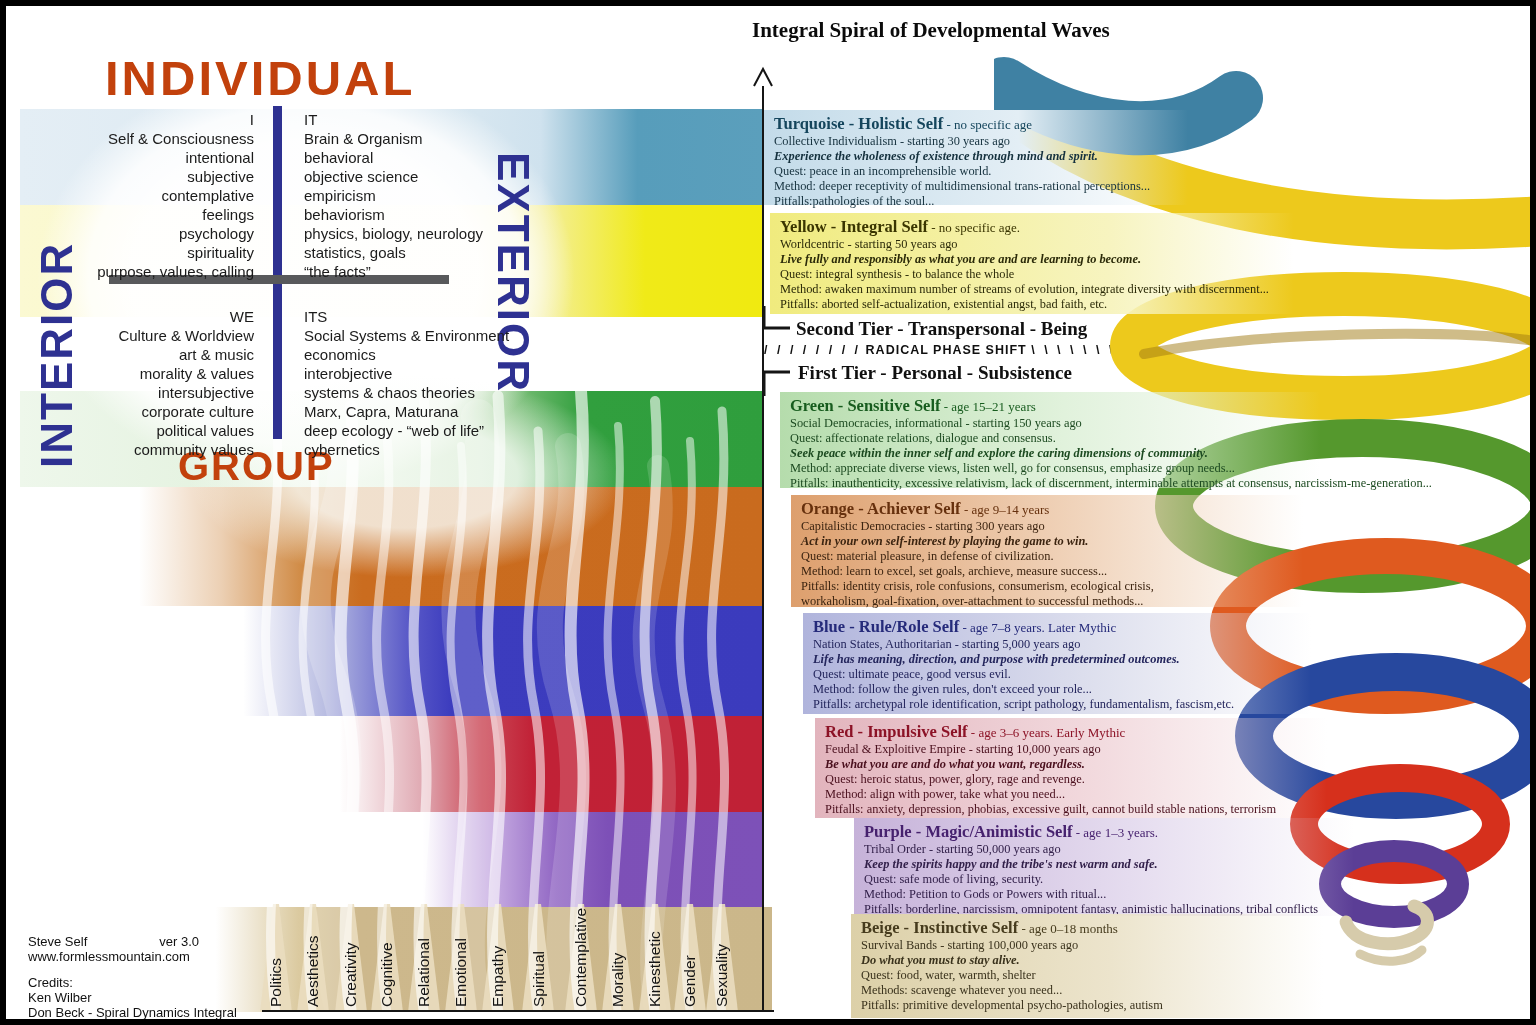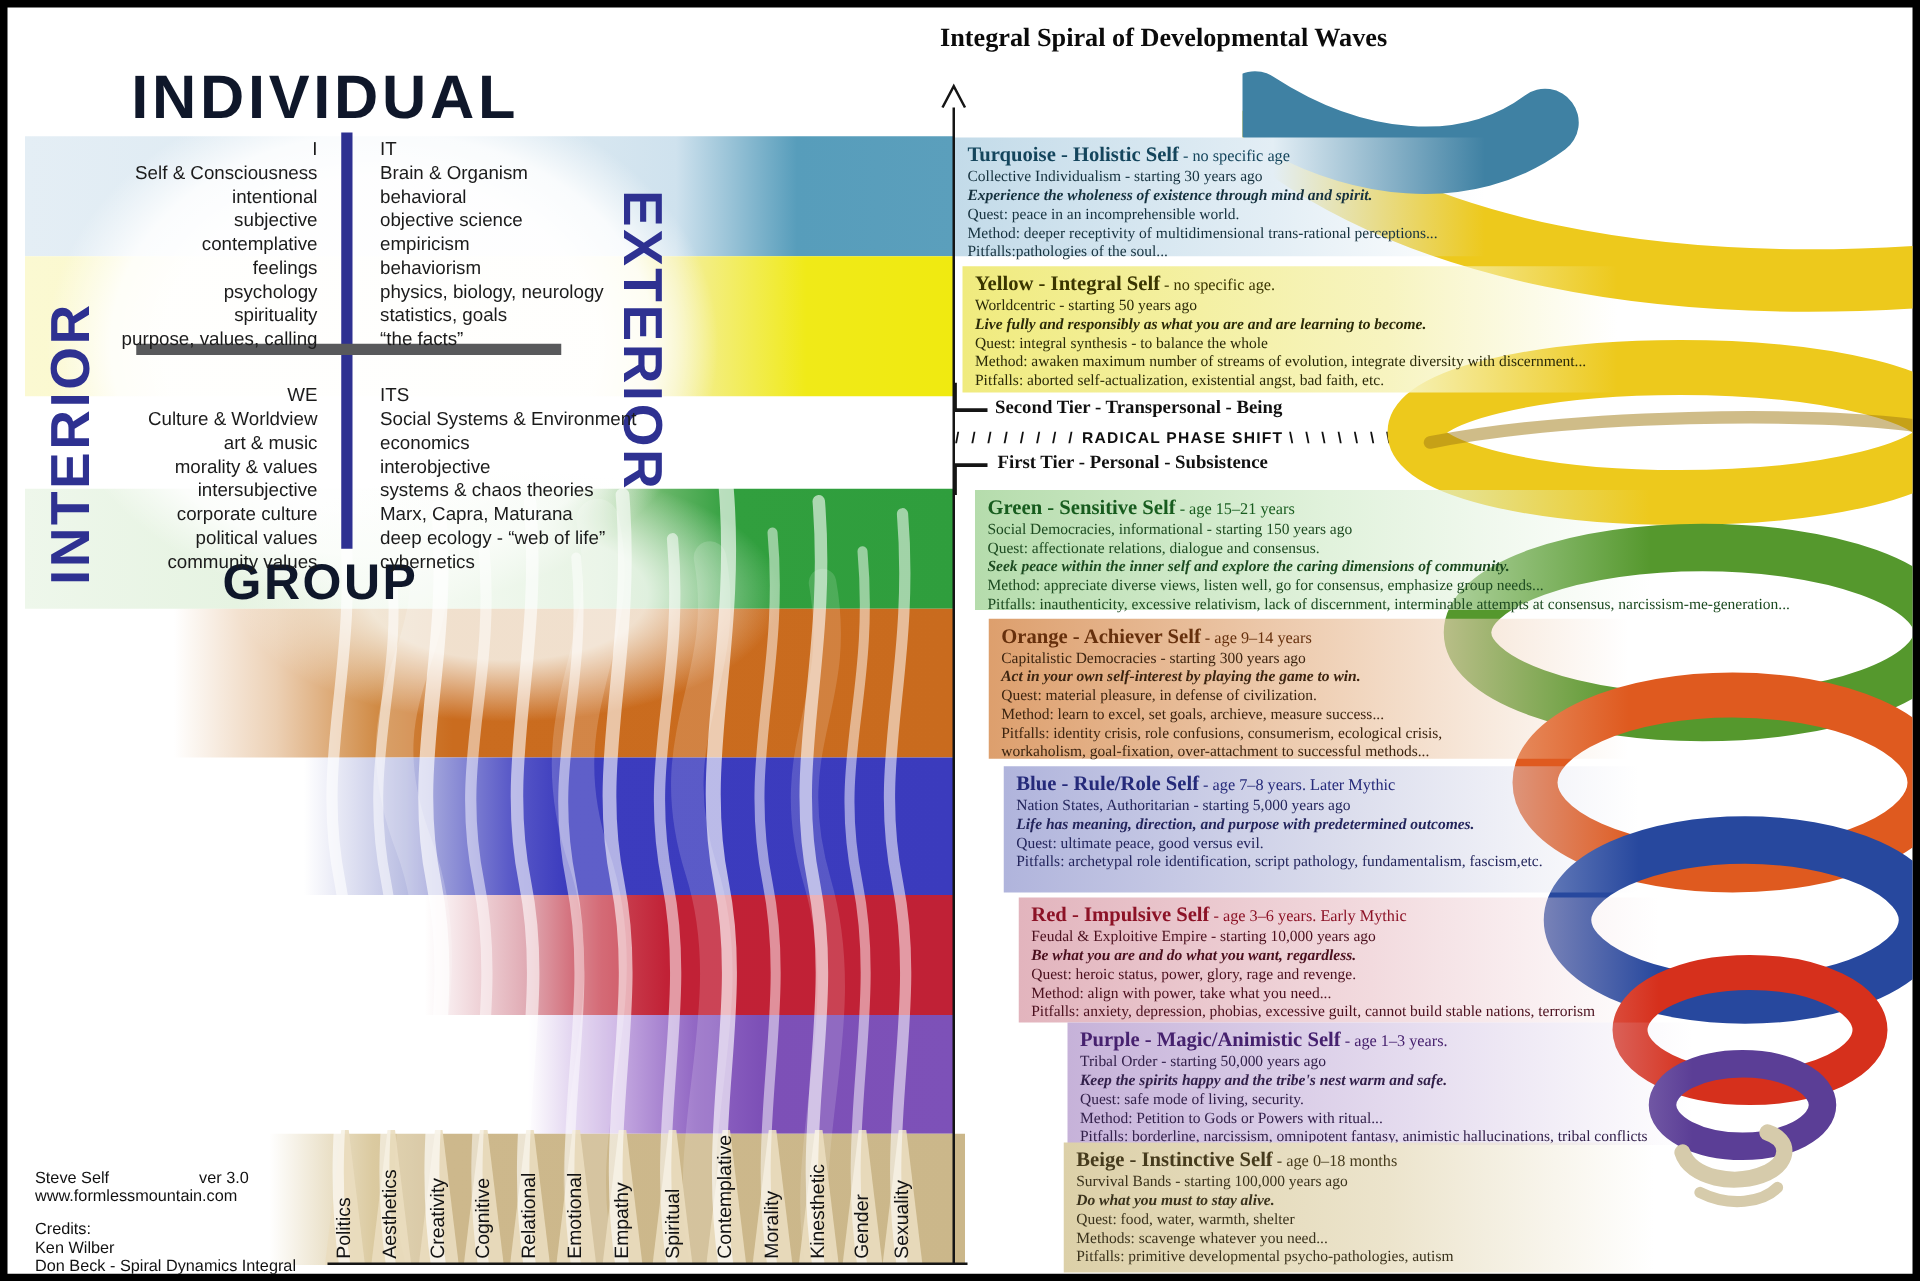--- a/index.html
+++ b/index.html
@@ -10,41 +10,41 @@
   #band-yellow{top:199px;height:112px;background:linear-gradient(to right,#fbf9d2 0%,#f8f4b8 62%,#f4efa0 70%,#f0ea18 84%,#f0ea10 100%);}
   #band-green{top:385px;height:96px;background:linear-gradient(to right,#eef7eb 0%,#dff0da 42%,#9acb8f 62%,#319f3e 76%,#2f9e3d 100%);}
   #band-orange{top:481px;height:119px;background:linear-gradient(to right,rgba(255,255,255,0) 16%,#ecd0b4 27%,#d08a44 38%,#ca6c1f 46%,#c96b1e 100%);}
   #band-blue{top:600px;height:110px;background:linear-gradient(to right,rgba(255,255,255,0) 30%,#b9bde2 41%,#5b5bc8 52%,#3c3cbe 58%,#3b3bbd 100%);}
   #band-red{top:710px;height:96px;background:linear-gradient(to right,rgba(255,255,255,0) 43%,#e0aab3 54%,#cb4a58 62%,#c12136 69%,#c02136 100%);}
   #band-purple{top:806px;height:95px;background:linear-gradient(to right,rgba(255,255,255,0) 54%,#c4a8e0 64%,#9268c4 72%,#7d50b7 79%,#7d51b8 100%);}
   #band-beige{top:901px;height:105px;width:752px;background:linear-gradient(to right,rgba(255,255,255,0) 26%,#dbcaa0 37%,#cdb88c 45%,#cbb78a 100%);}
   #halo1{position:absolute;left:-20px;top:20px;width:640px;height:500px;background:radial-gradient(closest-side,rgba(255,255,255,0.97) 54%,rgba(255,255,255,0.85) 68%,rgba(255,255,255,0) 84%);}
   #halo2{position:absolute;left:120px;top:340px;width:560px;height:260px;background:radial-gradient(closest-side,rgba(250,253,249,0.8) 40%,rgba(250,253,249,0) 78%);}
   
-  .bigword{position:absolute;font-weight:bold;color:#0f172a;letter-spacing:3px;}
+  .bigword{position:absolute;font-weight:bold;color:#c2410c;letter-spacing:3px;}
   #h-individual{left:99px;top:44px;font-size:49px;}
   #h-group{left:172px;top:438px;font-size:40px;letter-spacing:2px;}
   .sideword{position:absolute;font-weight:bold;color:#2e3191;font-size:44px;letter-spacing:2px;writing-mode:vertical-rl;height:312px;}
   #h-interior{left:26px;top:150px;transform:rotate(180deg);}
   #h-exterior{left:482px;top:146px;}
   #cross-v{position:absolute;left:267px;top:100px;width:9px;height:333px;background:#2e3191;}
   #cross-h{position:absolute;left:103px;top:269px;width:340px;height:9px;background:#58595b;}
   .qlist{position:absolute;font-size:15px;line-height:19px;color:#1b1b1b;}
   .qlist .qlabel{font-size:15px;}
   #q-i{left:30px;top:104px;width:218px;text-align:right;}
   #q-it{left:298px;top:104px;width:240px;}
   #q-we{left:30px;top:301px;width:218px;text-align:right;}
   #q-its{left:298px;top:301px;width:250px;}
   
   .cap{position:absolute;transform:rotate(-90deg);transform-origin:0 0;white-space:nowrap;font-size:15.5px;color:#141414;}
   
   #axis-line{position:absolute;left:756px;top:78px;width:2px;height:928px;background:#151515;}
   #axis-bottom{position:absolute;left:256px;top:1004px;width:512px;height:2px;background:#151515;}
   
-  .tierlabel{position:absolute;font-family:"Liberation Serif",serif;font-weight:bold;font-size:15px;color:#101010;white-space:nowrap;}
+  .tierlabel{position:absolute;font-family:"Liberation Serif",serif;font-weight:bold;font-size:19px;color:#101010;white-space:nowrap;}
   #rps{position:absolute;left:758px;top:337px;font-weight:bold;font-size:12.5px;letter-spacing:1px;color:#101010;white-space:nowrap;}
   #rps .slash{letter-spacing:3px;}
   
   .panel{position:absolute;font-family:"Liberation Serif",serif;padding:5px 0 0 10px;box-sizing:border-box;}
   .panel .p-title{font-size:16.5px;font-weight:bold;white-space:nowrap;line-height:18px;}
   .panel .p-title .p-suffix{font-size:13px;font-weight:normal;}
   .panel .p-line{font-size:12.4px;line-height:15px;white-space:nowrap;}
   .panel .p-motto{font-style:italic;font-weight:bold;}
   #panel-turquoise{left:758px;top:104px;width:424px;height:95px;background:linear-gradient(to right,#c3dbe9,#e3eef5 60%,rgba(255,255,255,0));color:#15313e;}
   #panel-turquoise .p-title{color:#14455c;}
@@ -247,20 +247,21 @@
     <div class="p-line">Quest: material pleasure, in defense of civilization.</div>
     <div class="p-line">Method: learn to excel, set goals, archieve, measure success...</div>
     <div class="p-line">Pitfalls: identity crisis, role confusions, consumerism, ecological crisis,</div>
     <div class="p-line">workaholism, goal-fixation, over-attachment to successful methods...</div>
   </div>
   <div class="panel" id="panel-blue">
     <div class="p-title"><b>Blue - Rule/Role Self</b><span class="p-suffix"> - age 7–8 years. Later Mythic</span></div>
     <div class="p-line">Nation States, Authoritarian - starting 5,000 years ago</div>
     <div class="p-line p-motto">Life has meaning, direction, and purpose with predetermined outcomes.</div>
     <div class="p-line">Quest: ultimate peace, good versus evil.</div>
+    <div class="p-line">Method: follow the given rules, don't exceed your role...</div>
     <div class="p-line">Pitfalls: archetypal role identification, script pathology, fundamentalism, fascism,etc.</div>
   </div>
   <div class="panel" id="panel-red">
     <div class="p-title"><b>Red - Impulsive Self</b><span class="p-suffix"> - age 3–6 years. Early Mythic</span></div>
     <div class="p-line">Feudal &amp; Exploitive Empire - starting 10,000 years ago</div>
     <div class="p-line p-motto">Be what you are and do what you want, regardless.</div>
     <div class="p-line">Quest: heroic status, power, glory, rage and revenge.</div>
     <div class="p-line">Method: align with power, take what you need...</div>
     <div class="p-line">Pitfalls: anxiety, depression, phobias, excessive guilt, cannot build stable nations, terrorism</div>
   </div>

